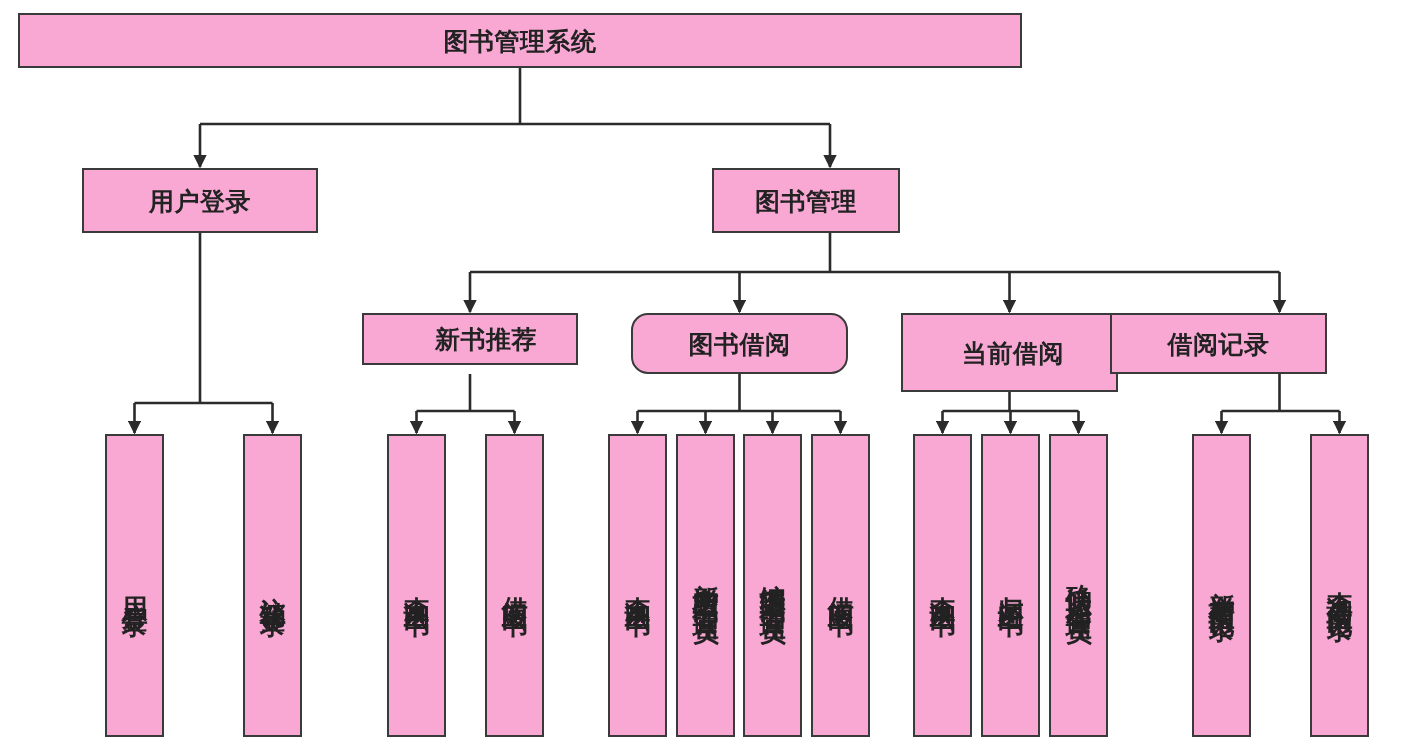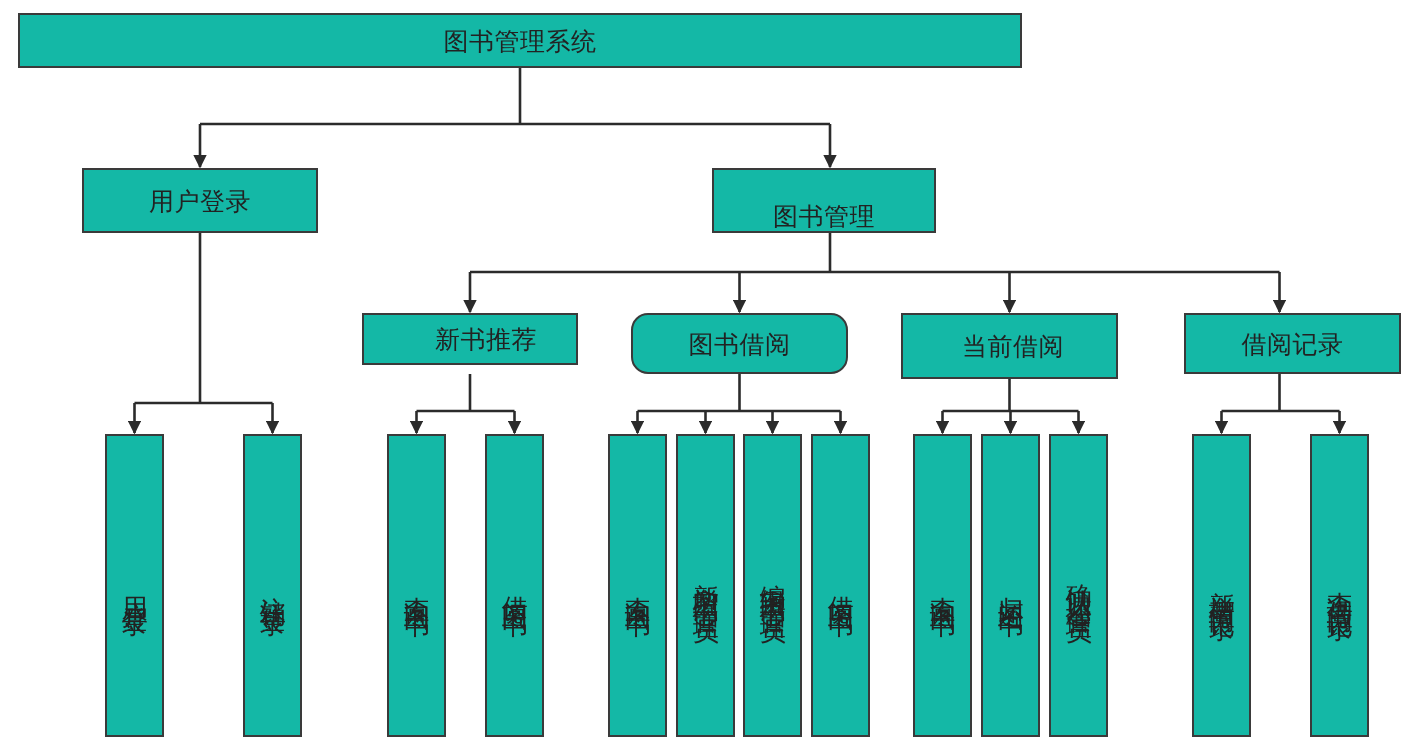--- a/index.html
+++ b/index.html
@@ -23,25 +23,26 @@
     left: 0;
     top: 0;
     width: 1405px;
     height: 747px;
     pointer-events: none;
   }
   .node {
     position: absolute;
     box-sizing: border-box;
     border: 2.5px solid #3a3a3a;
-    background: #14b8a6;
+    background: #f9a8d4;
     display: flex;
     align-items: center;
     justify-content: center;
     color: #222222;
+    font-weight: bold;
   }
   .node.horiz {
     font-size: 25px;
     letter-spacing: 0.5px;
     line-height: 1.2;
   }
   .node.root {
     font-size: 25px;
   }
   .node.leaf {
@@ -119,33 +120,33 @@
       </g>
   </svg>
 
   <div id="nodes">
       <div class="node root horiz" style="left: 18px; top: 13px; width: 1004px; height: 55px;">
         <span>图书管理系统</span>
       </div>
       <div class="node horiz" style="left: 82px; top: 168px; width: 236px; height: 65px;">
         <span>用户登录</span>
       </div>
-      <div class="node horiz" style="left: 712px; top: 168px; width: 224px; height: 65px; align-items: flex-end;">
+      <div class="node horiz" style="left: 712px; top: 168px; width: 188px; height: 65px;">
         <span>图书管理</span>
       </div>
       <div class="node horiz" style="left: 362px; top: 313px; width: 216px; height: 52px; padding-left: 32px;">
         <span>新书推荐</span>
       </div>
       <div class="node horiz" style="left: 631px; top: 313px; width: 217px; height: 61px; border-radius: 17px;">
         <span>图书借阅</span>
       </div>
-      <div class="node horiz" style="left: 901px; top: 313px; width: 217px; height: 66px; padding-left: 7px;">
+      <div class="node horiz" style="left: 901px; top: 313px; width: 217px; height: 79px; padding-left: 7px;">
         <span>当前借阅</span>
       </div>
-      <div class="node horiz" style="left: 1184px; top: 313px; width: 217px; height: 61px;">
+      <div class="node horiz" style="left: 1110px; top: 313px; width: 217px; height: 61px;">
         <span>借阅记录</span>
       </div>
       <div class="node leaf" style="left: 105px; top: 434px; width: 59px; height: 303px;">
         <span class="leaf-label">用户登录</span>
       </div>
       <div class="node leaf" style="left: 243px; top: 434px; width: 59px; height: 303px;">
         <span class="leaf-label">注销登录</span>
       </div>
       <div class="node leaf" style="left: 387px; top: 434px; width: 59px; height: 303px;">
         <span class="leaf-label">查询图书</span>

